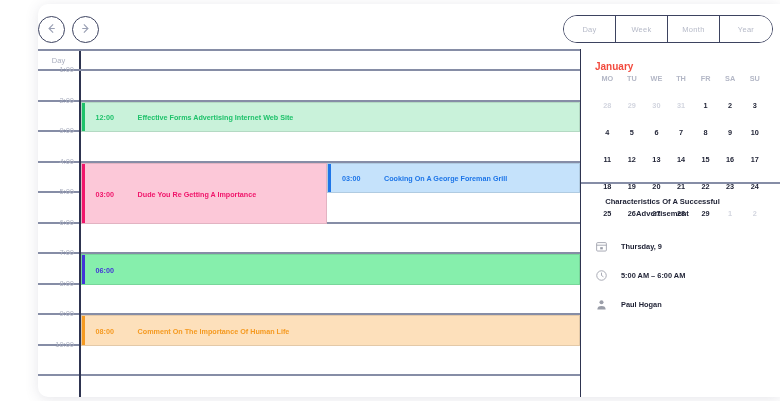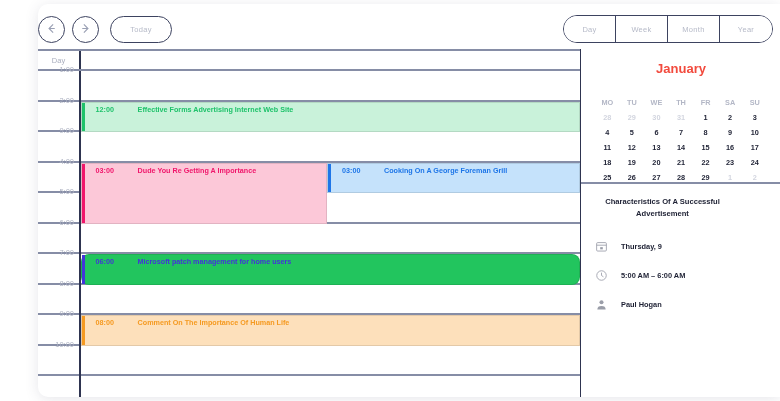--- a/index.html
+++ b/index.html
@@ -82,33 +82,33 @@
   .row .tick {
     position: absolute; left: 0; top: -6px; width: 41px;
     text-align: right; padding-right: 5px;
     font-size: 7.5px; color: #aeb3c2;
   }
   .vsep { position: absolute; left: 41px; top: 0; width: 1.6px; height: 326px; background: #2e3450; z-index: 4; }
 
   
   .event {
     position: absolute; z-index: 3;
-    display: flex; align-items: flex-start;
+    display: flex; align-items: center;
     padding-top: 2px;
     font-size: 7.2px; font-weight: bold;
     border: 1px solid rgba(0,0,0,0.10);
   }
   .event .bar { position: absolute; left: 0; top: 0; bottom: 0; width: 3px; }
   .event .etime { margin-left: 14px; width: 42px; }
   .event .etitle { }
 
   
   .mini { position: absolute; left: 0; top: 0; width: 200px; padding: 12px 14px 0 14px; }
-  .mini-month { font-size: 13px; font-weight: bold; color: #f24a3d; margin-bottom: 22px; text-align: center; }
-  .mini-grid { display: grid; grid-template-columns: repeat(7, 1fr); row-gap: 6px; }
+  .mini-month { font-size: 10px; font-weight: bold; color: #f24a3d; margin-bottom: 2px; }
+  .mini-grid { display: grid; grid-template-columns: repeat(7, 1fr); row-gap: 18px; }
   .mini-grid div {
     text-align: center; font-size: 7.3px; font-weight: bold; color: #1d2033;
   }
   .mini-grid .dow { color: #b3b7c6; font-weight: bold; }
   .mini-grid .muted { color: #d2d5df; }
   .side-div { position: absolute; left: 0; top: 133px; width: 200px; height: 2px; background: #868da6; }
 
   
   .details { position: absolute; left: 0; top: 133px; width: 200px; padding: 14px 14px 0 14px; }
   .det-title {
@@ -135,21 +135,20 @@
       </span>
     </div>
     <div class="nav-btn" id="btn-next">
       <span>
         <svg viewBox="0 0 16 16">
             <path d="M6 3 L11 8 L6 13"></path>
             <path d="M4 8 L11 8"></path>
           </svg>
       </span>
     </div>
-    <div class="today-btn">Today</div>
     <div class="viewswitch">
       <div class="vs">Day</div>
       <div class="vs">Week</div>
       <div class="vs">Month</div>
       <div class="vs">Year</div>
     </div>
   </div>
 
   <div class="body-area">
 
@@ -202,24 +201,23 @@
             <div class="event" style="top: 91.5px; left: 42.6px; width: 246.4px; height: 61px; background: rgb(252, 200, 216); color: rgb(240, 22, 107);">
               <div class="bar" style="background: rgb(240, 22, 107);"></div>
               <div class="etime">03:00</div>
               <div class="etitle">Dude You Re Getting A Importance</div>
             </div>
             <div class="event" style="top: 91.5px; left: 289px; width: 253px; height: 30.5px; background: rgb(197, 226, 251); color: rgb(30, 118, 232);">
               <div class="bar" style="background: rgb(30, 118, 232);"></div>
               <div class="etime">03:00</div>
               <div class="etitle">Cooking On A George Foreman Grill</div>
             </div>
-            <div class="event" style="top: 183px; left: 42.6px; width: 499.4px; height: 30.5px; background: #22c55e; color: rgb(67, 52, 216); border-radius: 8px;">
+            <div class="event" style="top: 183px; left: 42.6px; width: 499.4px; height: 30.5px; background: #86efac; color: rgb(67, 52, 216);">
               <div class="bar" style="background: rgb(67, 52, 216);"></div>
               <div class="etime">06:00</div>
-              <div class="etitle">Microsoft patch management for home users</div>
             </div>
             <div class="event" style="top: 244px; left: 42.6px; width: 499.4px; height: 30.5px; background: rgb(253, 224, 187); color: rgb(245, 154, 33);">
               <div class="bar" style="background: rgb(245, 154, 33);"></div>
               <div class="etime">08:00</div>
               <div class="etitle">Comment On The Importance Of Human Life</div>
             </div>
           </div>
       </div>
     </div>
 

